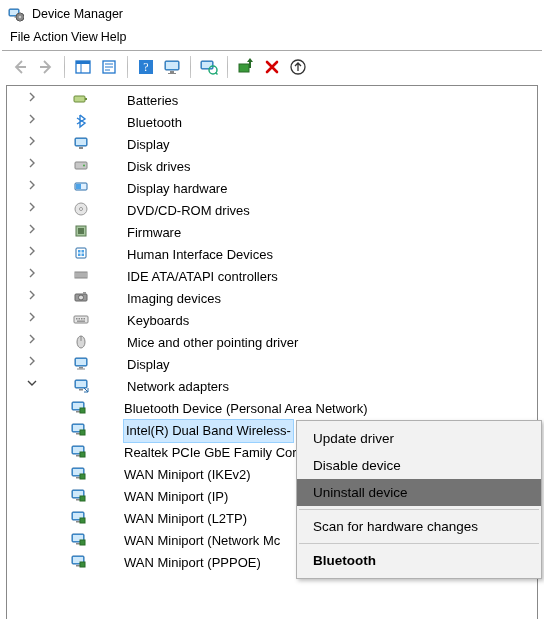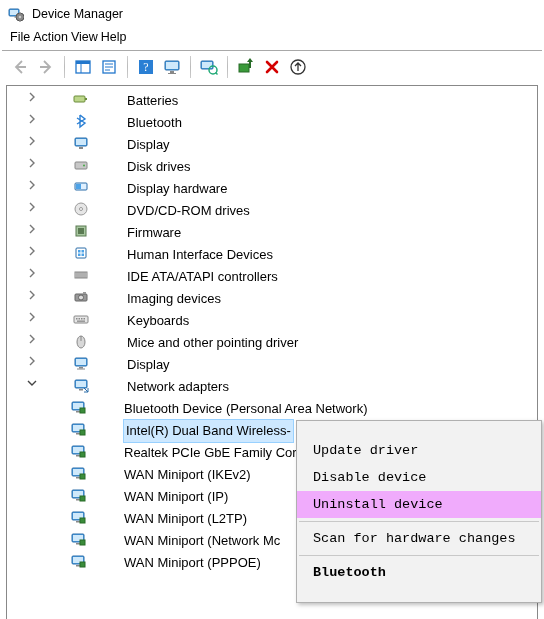--- a/index.html
+++ b/index.html
@@ -100,31 +100,30 @@
   }
 
   
   .context-menu {
     position:absolute;
     left:296px; top:420px;
     width:246px;
     background:#f2f2f2;
     border:1px solid #b0b0b0;
     box-shadow: 2px 2px 4px rgba(0,0,0,.25);
-    padding: 16px 0;
+    padding: 4px 0;
     font-size: 13.5px;
     z-index:10;
-    font-family:Liberation Mono, monospace;
   }
   .ctx-item {
     padding: 6px 16px;
     cursor:default;
   }
   .ctx-item.hover {
-    background:#f0abfc;
+    background:#737373;
   }
   .ctx-sep {
     height:1px; background:#c8c8c8; margin:3px 2px;
   }
   .ctx-item.bold { font-weight:bold; }
   .ctx-highlight-box {
     position:absolute;
     border:3px solid #d40000;
     pointer-events:none;
   }

